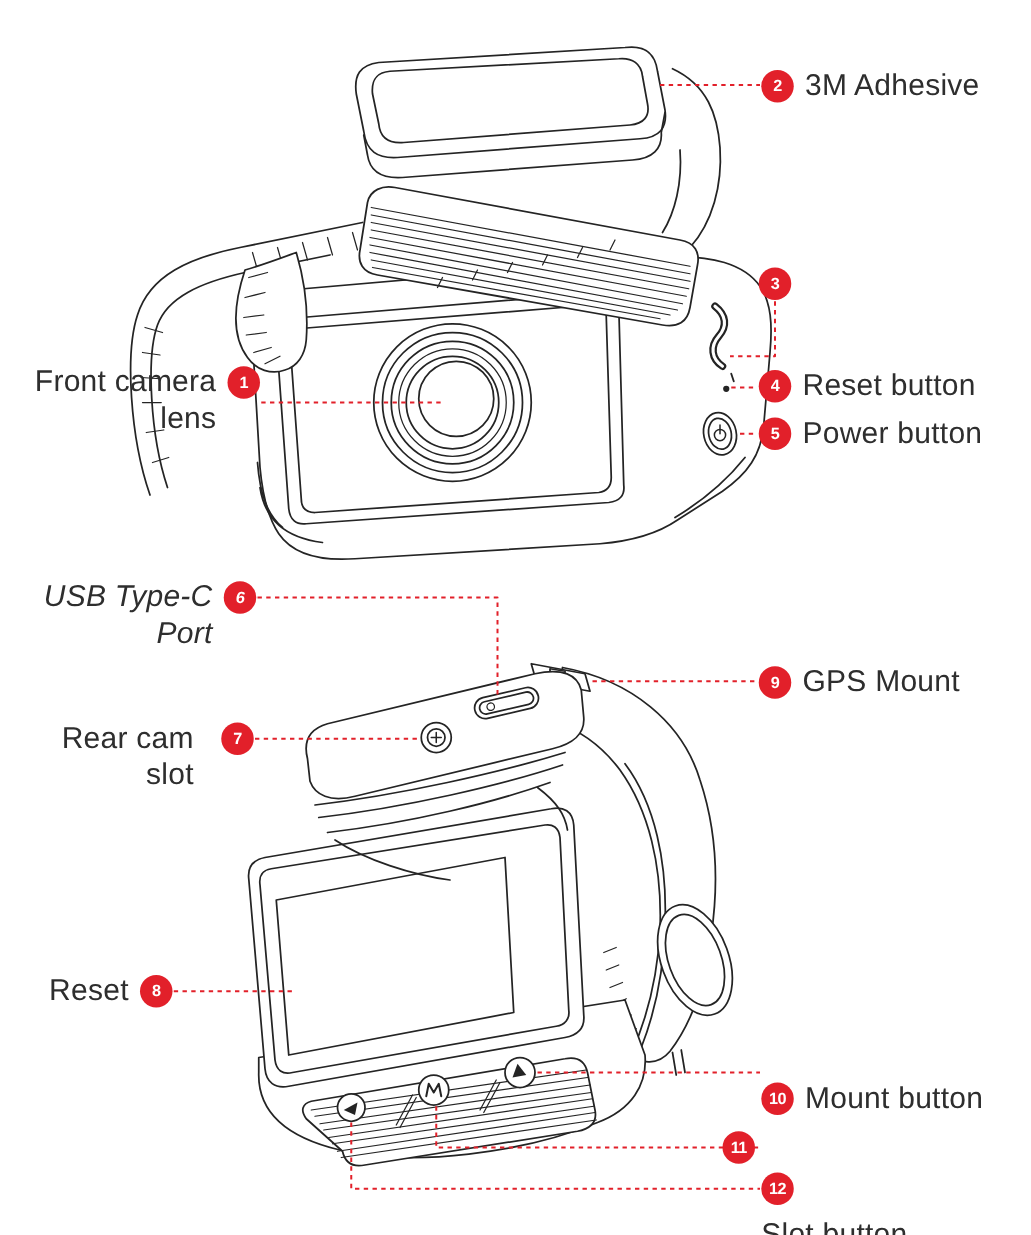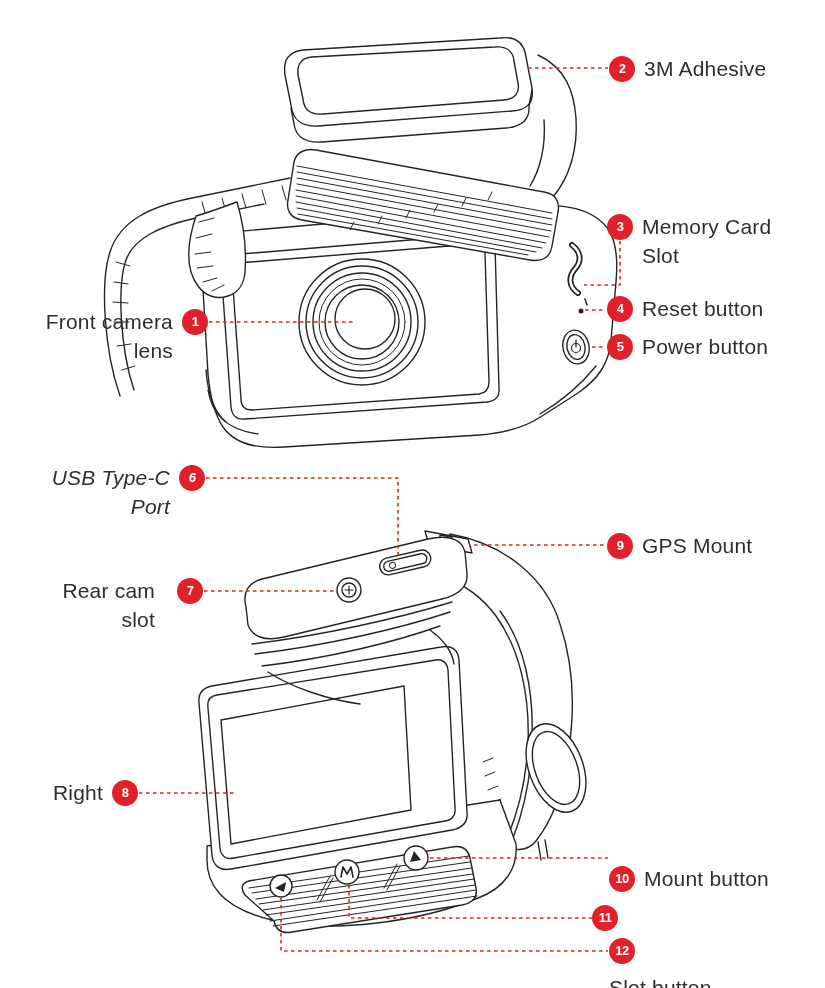--- a/index.html
+++ b/index.html
@@ -18,51 +18,51 @@
   }
   .canvas svg{position:absolute;left:0;top:0;}
   .callout{
     position:absolute;
     display:flex;
     align-items:flex-start;
     gap:9px;
     pointer-events:none;
   }
   .callout .txt{
-    font-size:21px;
+    font-size:24px;
     line-height:29px;
     color:var(--label-text);
     white-space:pre-line;
     letter-spacing:0.2px;
   }
   .callout.side-left .txt{text-align:right;}
   .badge{
     flex:0 0 auto;
     width:26px;height:26px;
     margin-top:1.5px;
     border-radius:50%;
     background:var(--accent-red);
     color:#fff;
     font-size:13px;
     font-weight:bold;
     letter-spacing:-0.5px;
     display:flex;align-items:center;justify-content:center;
   }
   
-  #c1 {top:307px; right:617px;}
+  #c1 {top:291px; right:617px;}
   #c2 {top:54px;  left:609px;}
   #c3 {top:212px; left:607px;}
   #c4 {top:294px; left:607px;}
   #c5 {top:332px; left:607px;}
   #c6 {top:463px; right:620px;font-style:italic;}
   #c7 {top:576px; right:622px;gap:22px;}
   #c8 {top:778px; right:687px;}
   #c9 {top:531px; left:607px;}
   #c10{top:864px; left:609px;}
-  #c11{top:903px; left:592px;}
+  #c11{top:903px; left:578px;}
   #c12{top:936px; left:609px;flex-direction:column;}
 </style>
 </head>
 <body>
 
 <div class="canvas">
 
   <svg width="825" height="988" viewBox="0 0 825 988">
     <g stroke="var(--line-dark)" stroke-width="1.4" fill="none" stroke-linecap="round" stroke-linejoin="round">
 
@@ -216,43 +216,41 @@
     <span class="txt">Front camera
 lens</span>
     <span class="badge">1</span>
   </div>
   <div id="c2" class="callout side-right">
     <span class="badge">2</span>
     <span class="txt">3M Adhesive</span>
   </div>
   <div id="c3" class="callout side-right">
     <span class="badge">3</span>
-    <span class="txt">Memory Card
-Slot</span>
   </div>
   <div id="c4" class="callout side-right">
     <span class="badge">4</span>
     <span class="txt">Reset button</span>
   </div>
   <div id="c5" class="callout side-right">
     <span class="badge">5</span>
     <span class="txt">Power button</span>
   </div>
   <div id="c6" class="callout side-left">
     <span class="txt">USB Type-C
 Port</span>
     <span class="badge">6</span>
   </div>
   <div id="c7" class="callout side-left">
     <span class="txt">Rear cam
 slot</span>
     <span class="badge">7</span>
   </div>
   <div id="c8" class="callout side-left">
-    <span class="txt">Right</span>
+    <span class="txt">Reset</span>
     <span class="badge">8</span>
   </div>
   <div id="c9" class="callout side-right">
     <span class="badge">9</span>
     <span class="txt">GPS Mount</span>
   </div>
   <div id="c10" class="callout side-right">
     <span class="badge">10</span>
     <span class="txt">Mount button</span>
   </div>

